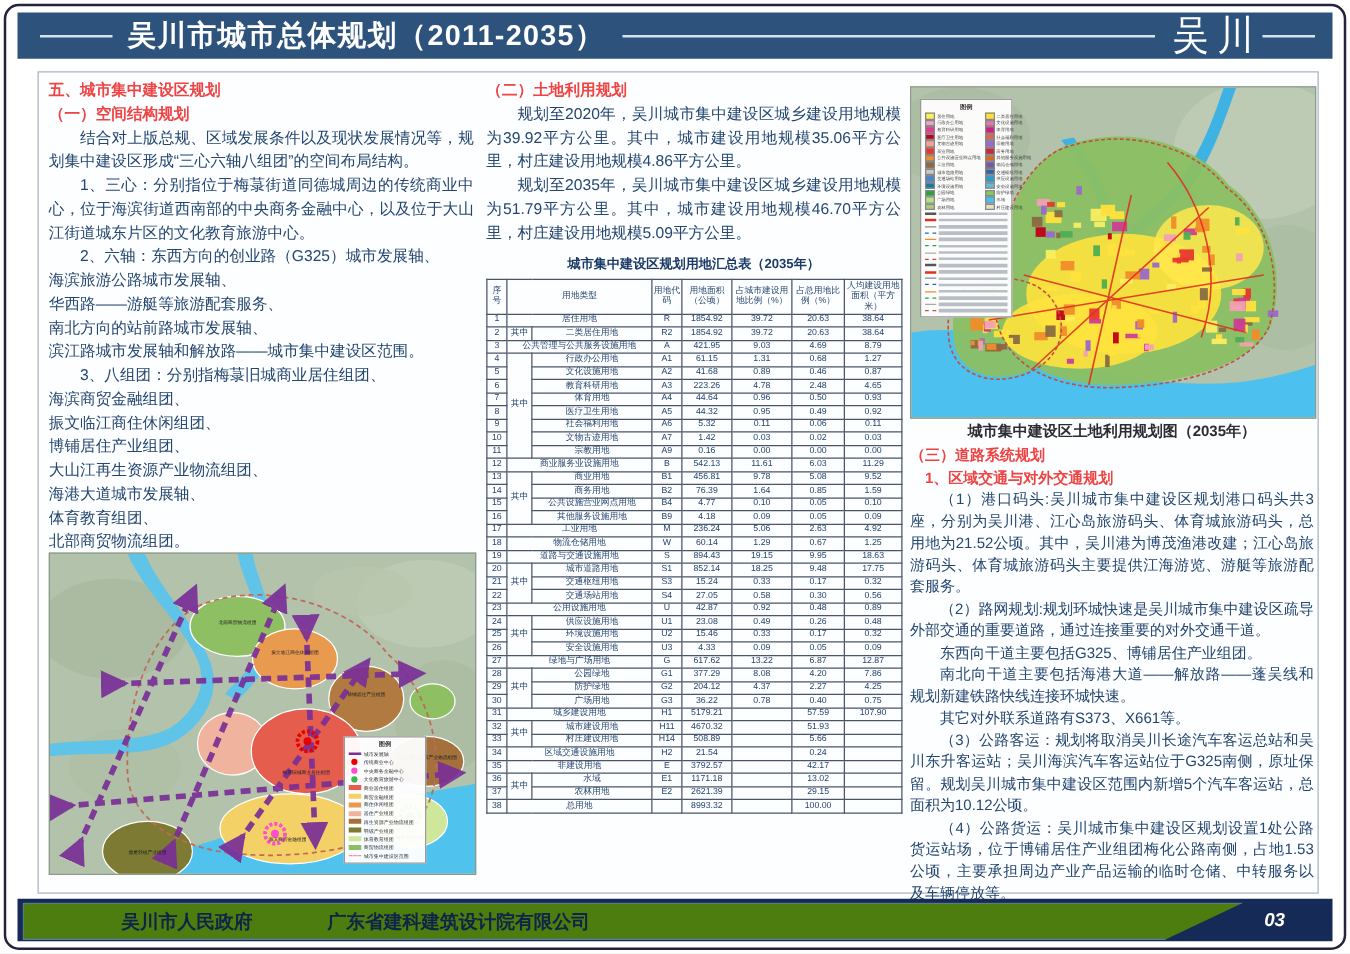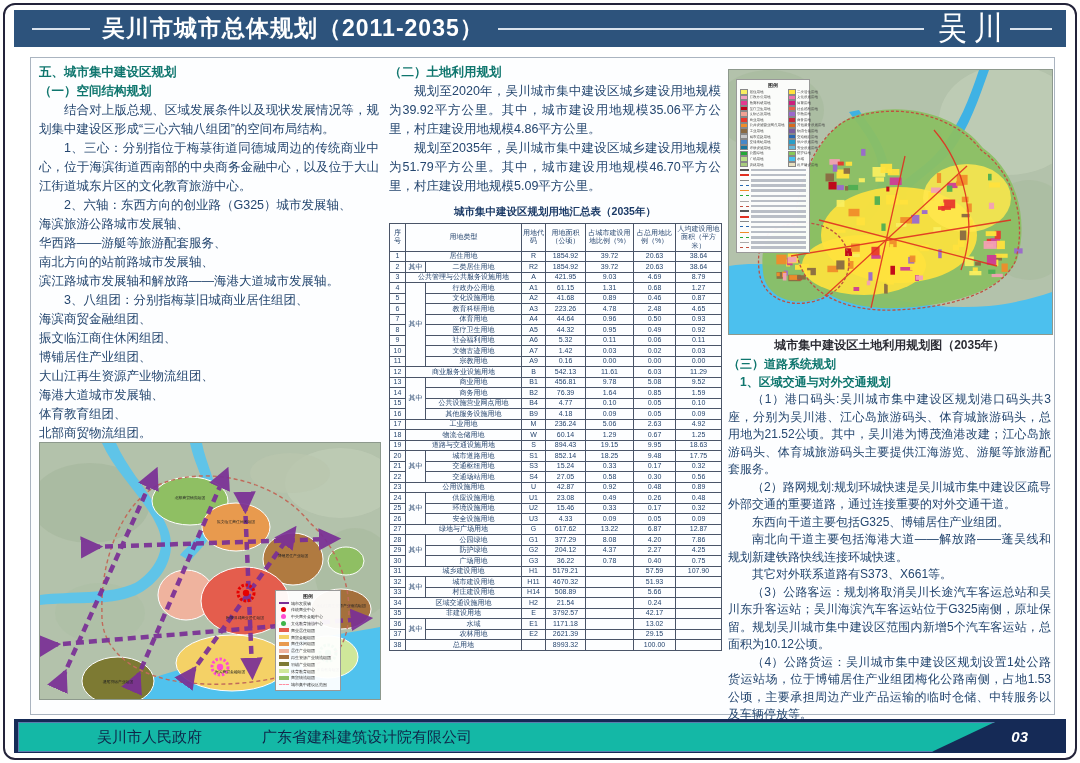--- a/index.html
+++ b/index.html
@@ -17,21 +17,21 @@
   .htitle{font-size:23px;font-weight:bold;letter-spacing:1px;margin-left:12px;white-space:nowrap;}
   .hlogo{font-size:29px;font-weight:400;letter-spacing:7px;transform:scaleY(1.12);
         font-family:"Liberation Serif","DejaVu Serif",serif;white-space:nowrap;}
   
   .content{position:absolute;left:30px;top:57px;width:1023px;height:656px;background:#fdfeff;
         border:1px solid #aab4c0;}
   .col{position:absolute;color:#24466f;}
   .colL{left:8px;top:5px;width:340px;font-size:12.5px;line-height:19px;}
   .colM{left:358px;top:5px;width:332px;font-size:12.5px;line-height:19px;}
   .colR{left:697px;top:5px;width:323px;font-size:12px;line-height:17.5px;}
-  .h1{font-weight:bold;color:#0f766e;}
+  .h1{font-weight:bold;color:#ef4444;}
   .p{ text-indent:2em;text-align:justify;margin:0;}
   .subline{}
   
   .tbl-title{font-size:10.5px;font-weight:bold;text-align:center;color:#1b3a66;margin:6px 0 2px 0;}
   table.lut{border-collapse:collapse;width:332px;font-size:7px;line-height:8.5px;color:#26456e;
         table-layout:fixed;}
   table.lut th,table.lut td{border:1px solid #4a5568;padding:0.5px 1px;}
   table.lut th{font-weight:normal;text-align:center;}
   td.c{text-align:center;}
   td.t{text-align:center;}
@@ -53,23 +53,23 @@
   .lg2{left:7px;top:9px;width:66px;}
   .lg2 .grid{display:grid;grid-template-columns:1fr 1fr;column-gap:3px;row-gap:0;}
   .lg2 .cell{display:flex;align-items:center;height:5.6px;}
   .lg2 .sw{width:6px;height:3.5px;margin-right:1.5px;flex:0 0 auto;border:0.5px solid #888;}
   .lg2 .lab{font-size:3.5px;color:#444;white-space:nowrap;overflow:hidden;}
   .lg2 .lnrow{display:flex;align-items:center;height:5.2px;}
   .lg2 .lnsym{width:9px;height:1.5px;margin-right:2px;flex:0 0 auto;}
   .lg2 .ph{height:2.5px;background:#b9bec6;flex:1;}
   
   .footer{position:absolute;left:14px;top:719px;width:1052px;height:34px;background:#152a56;}
-  .footer-light{position:absolute;left:4px;top:3px;height:28px;width:975px;background:#14b8a6;
+  .footer-light{position:absolute;left:4px;top:3px;height:28px;width:975px;background:#4d7c0f;
         border:1px solid #5b7cae;clip-path:polygon(0 0,100% 0,93.5% 100%,0 100%);
-        display:flex;align-items:center;color:#0f2448;font-weight:normal;font-size:15px;}
+        display:flex;align-items:center;color:#0f2448;font-weight:bold;font-size:15px;}
   .f-gov{margin-left:78px;}
   .f-co{margin-left:60px;}
   .f-page{position:absolute;right:38px;top:0;height:34px;display:flex;align-items:center;
         color:#fff;font-weight:bold;font-size:15px;font-style:italic;}
 </style>
 </head>
 <body>
 
 <div class="page">
   <div class="outer-border"></div>
@@ -87,21 +87,21 @@
     <div class="col colL">
       <div class="h1">五、城市集中建设区规划</div>
       <div class="h1">（一）空间结构规划</div>
       <p class="p">结合对上版总规、区域发展条件以及现状发展情况等，规划集中建设区形成“三心六轴八组团”的空间布局结构。</p>
       <p class="p">1、三心：分别指位于梅菉街道同德城周边的传统商业中心，位于海滨街道西南部的中央商务金融中心，以及位于大山江街道城东片区的文化教育旅游中心。</p>
       <p class="p">2、六轴：东西方向的创业路（G325）城市发展轴、</p>
       <div>
           <div class="subline">海滨旅游公路城市发展轴、</div>
           <div class="subline">华西路——游艇等旅游配套服务、</div>
           <div class="subline">南北方向的站前路城市发展轴、</div>
-          <div class="subline">滨江路城市发展轴和解放路——海港大道城市发展轴。</div>
+          <div class="subline">滨江路城市发展轴和解放路——城市集中建设区范围。</div>
         </div>
       <p class="p">3、八组团：分别指梅菉旧城商业居住组团、</p>
       <div>
           <div class="subline">海滨商贸金融组团、</div>
           <div class="subline">振文临江商住休闲组团、</div>
           <div class="subline">博铺居住产业组团、</div>
           <div class="subline">大山江再生资源产业物流组团、</div>
           <div class="subline">海港大道城市发展轴、</div>
           <div class="subline">体育教育组团、</div>
           <div class="subline">北部商贸物流组团。</div>

